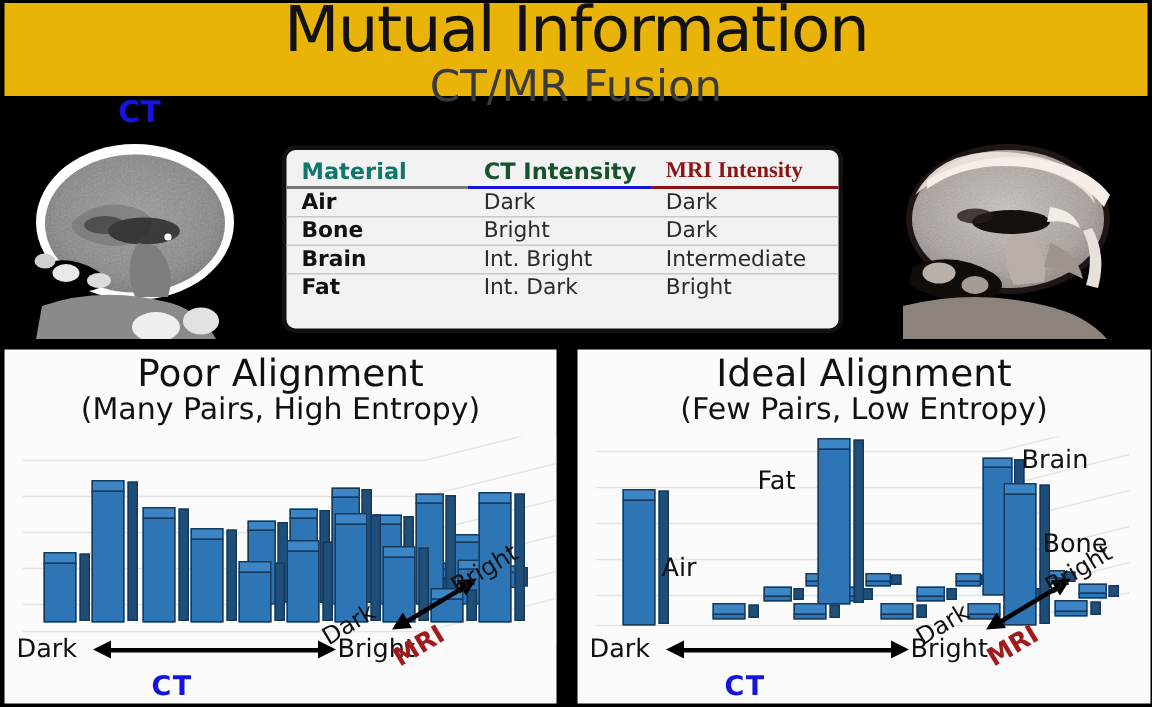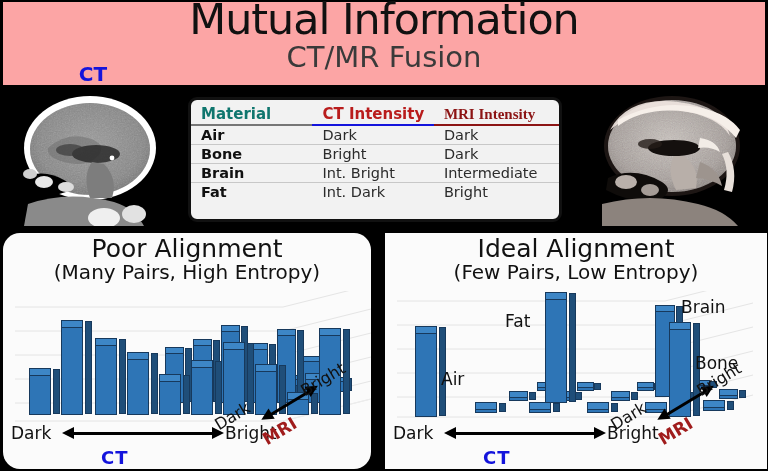--- a/index.html
+++ b/index.html
@@ -3,22 +3,22 @@
 <meta charset="utf-8">
 <style>
   html,body{margin:0;padding:0;background:#000;}
   body{width:768px;height:471px;overflow:hidden;
        font-family:"DejaVu Sans","Liberation Sans",sans-serif;}
 
   .frame{position:absolute;left:0;top:0;width:768px;height:471px;
          background:#000;box-sizing:border-box;}
 
   
-  .header{position:absolute;left:3px;top:2px;width:762px;height:83px;
-          background:#fca5a5;}
+  .header{position:absolute;left:3px;top:2px;width:762px;height:62px;
+          background:#eab308;}
   .title{position:absolute;left:0;top:-4px;width:762px;text-align:center;
          font-size:42px;line-height:44px;letter-spacing:-1px;color:#111;
          font-weight:400;font-family:"DejaVu Sans","Liberation Sans",sans-serif;
          transform:scaleX(1.02);}
   .subtitle{position:absolute;left:0;top:40px;width:762px;text-align:center;
             font-size:29px;line-height:30px;color:#3a3a3a;letter-spacing:0px;}
 
   
   .img-label{position:absolute;text-align:center;font-size:20px;line-height:22px;
              font-weight:bold;letter-spacing:0px;}
@@ -36,26 +36,26 @@
              background:#f2f2f2;border:3px solid #111;border-radius:9px;
              box-sizing:border-box;padding:4px 0 0 0;}
   table.mat{width:100%;border-collapse:collapse;font-size:14.5px;}
   table.mat th{text-align:left;padding:1px 0 1px 10px;font-size:15px;
                font-weight:bold;border-bottom:2px solid #bbb;}
   table.mat td{text-align:left;padding:1px 0 1px 10px;color:#2b2b2b;
                border-bottom:1px solid #c8c8c8;font-size:14.5px;}
   table.mat tr:last-child td{border-bottom:none;}
   table.mat td.mcol{font-weight:bold;color:#111;}
   th.h-mat{color:#0f766e;border-bottom:2px solid #777 !important;width:33%;}
-  th.h-ct{color:#b91c1c;border-bottom:2px solid #1414dc !important;width:33%;}
+  th.h-ct{color:#14532d;border-bottom:2px solid #1414dc !important;width:33%;}
   th.h-mr{color:#8c1414;border-bottom:2px solid #8c1414 !important;width:34%;font-family:Liberation Serif, serif;}
 
   
   .chart{position:absolute;top:233px;height:236px;background:#fbfbfb;}
-  .chart-l{left:3px;width:368px;border-radius:17px;}
+  .chart-l{left:3px;width:368px;}
   .chart-r{left:385px;width:382px;}
 
   .ch-title{position:absolute;left:0;top:2px;width:100%;text-align:center;
             font-size:25px;line-height:27px;color:#111;font-weight:400;}
   .ch-sub{position:absolute;left:0;top:28px;width:100%;text-align:center;
           font-size:20px;line-height:22px;color:#111;}
 
   .plot{position:absolute;left:12px;top:58px;width:356px;height:140px;
         overflow:hidden;}
   .floor{position:absolute;left:0;top:0;width:100%;height:100%;}

